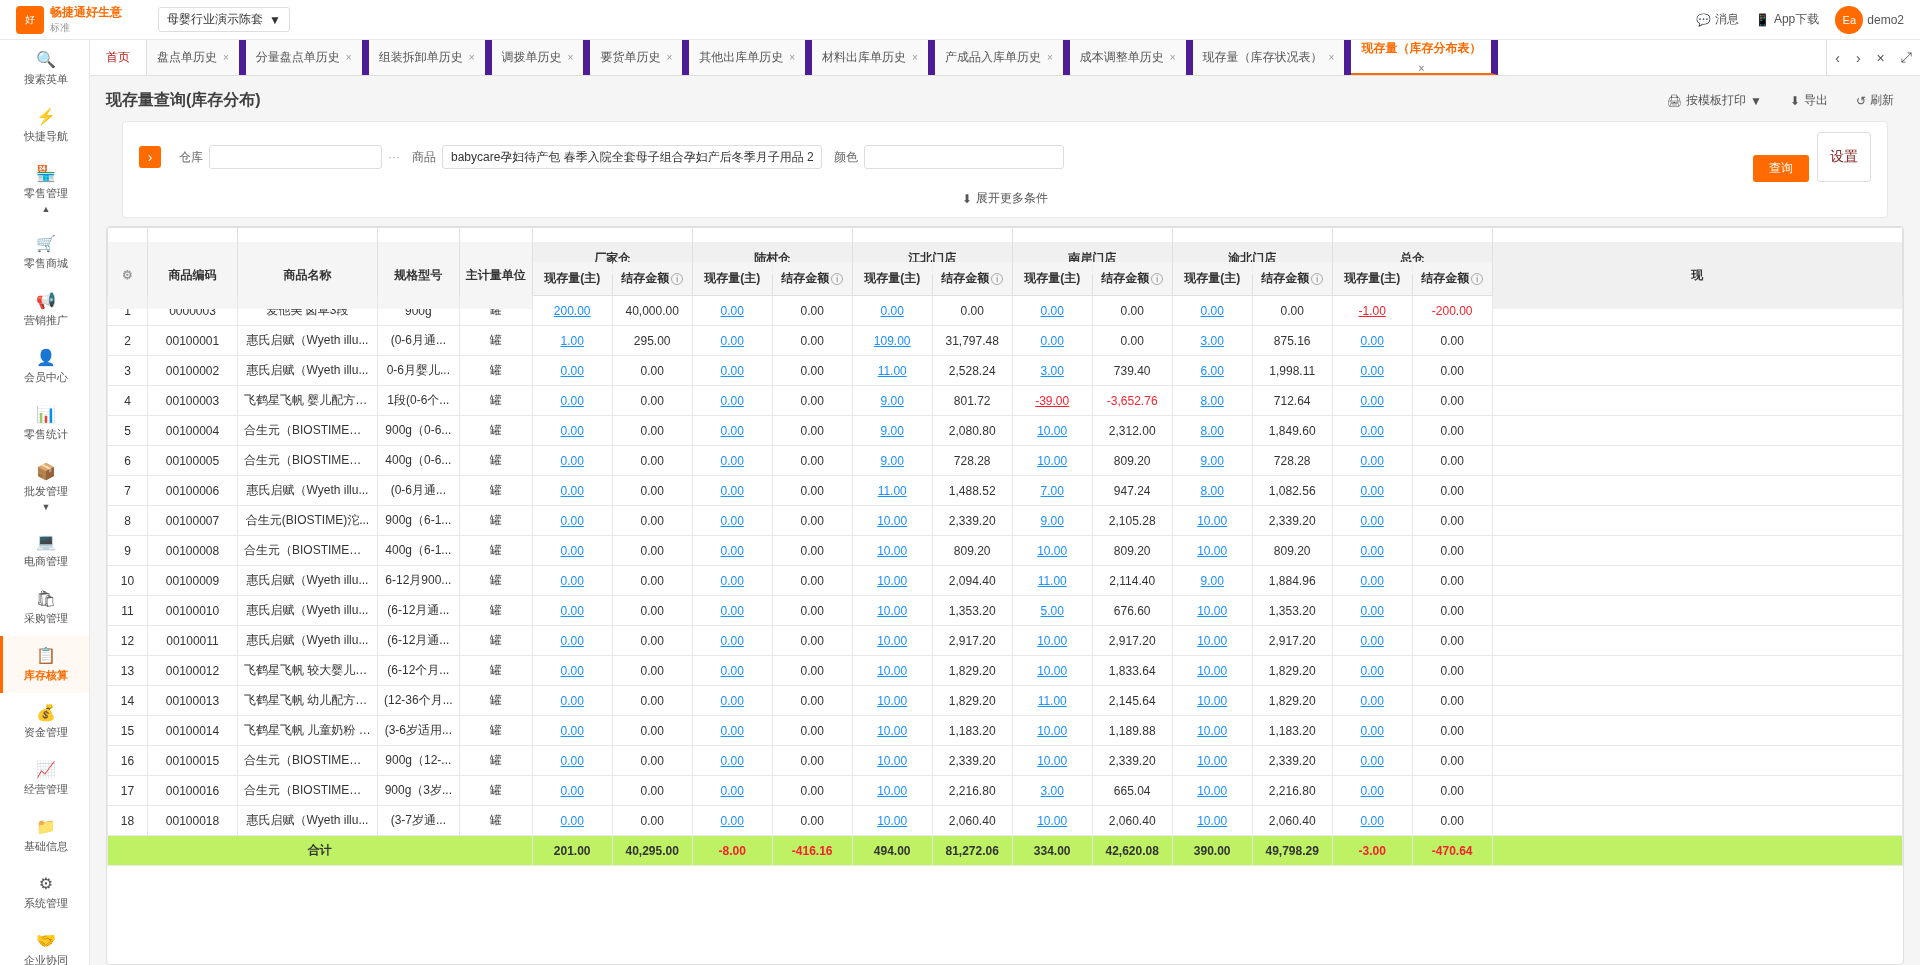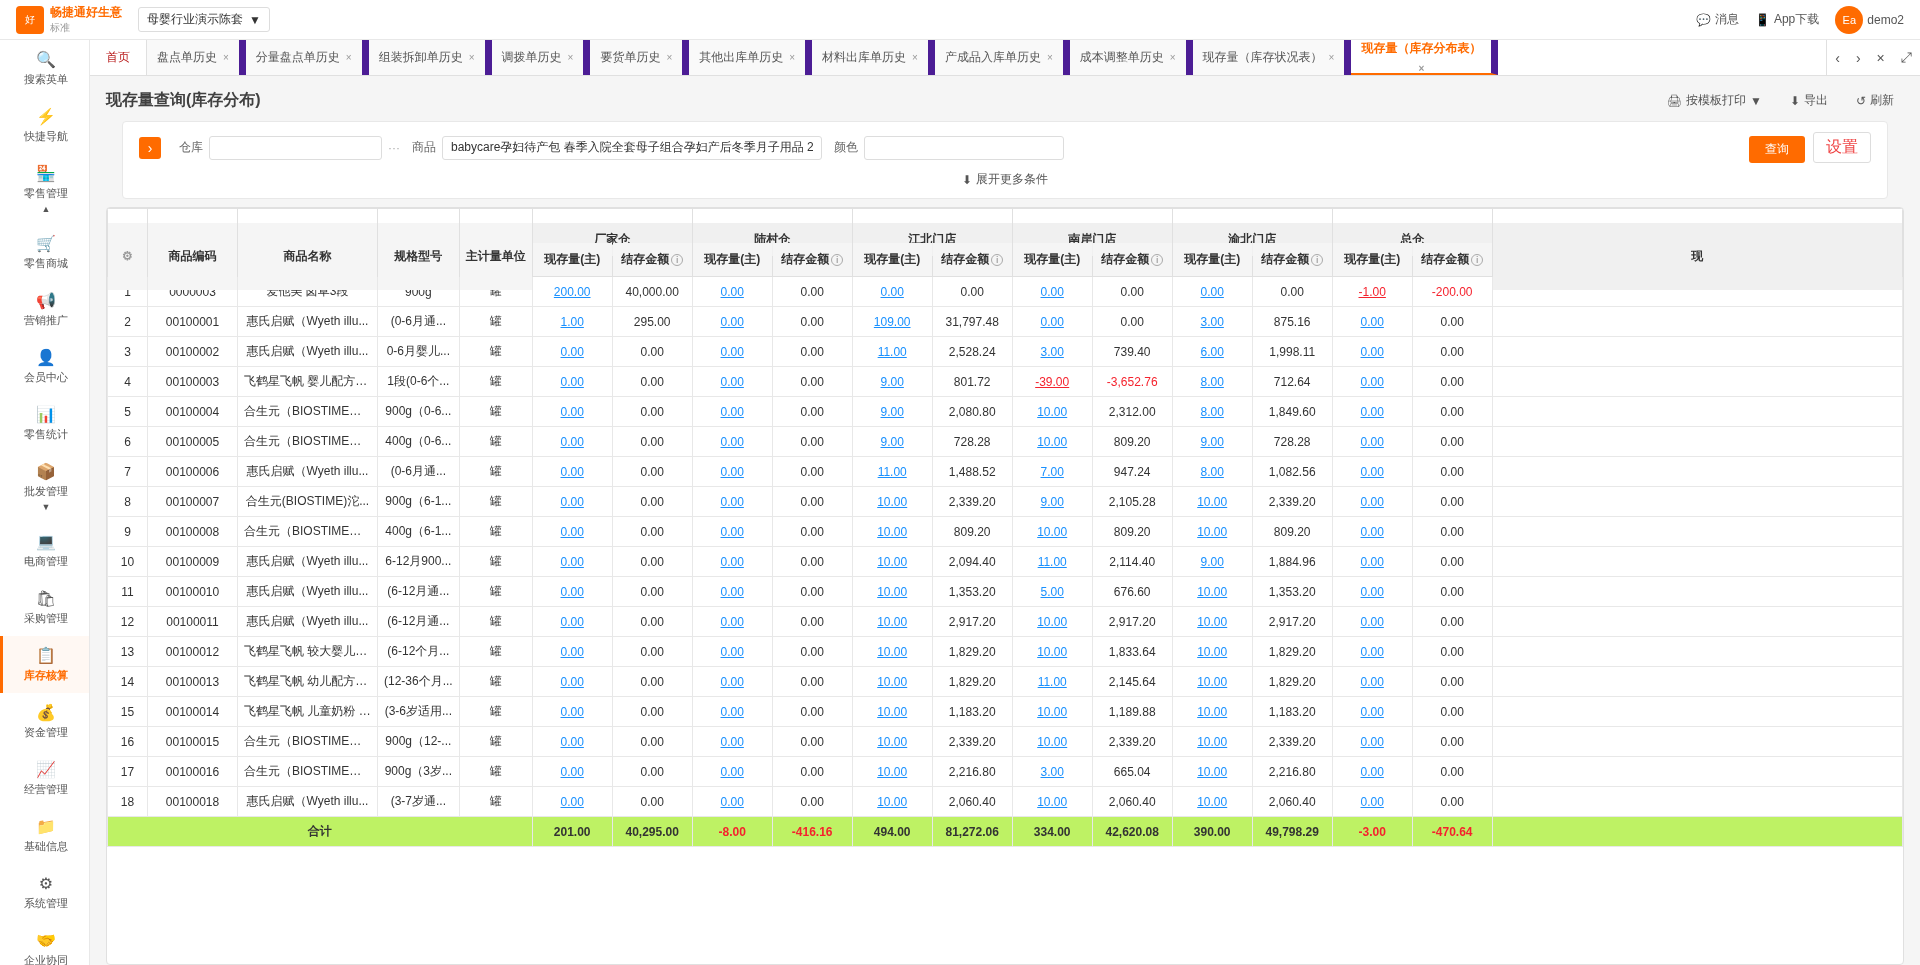--- a/index.html
+++ b/index.html
@@ -52,21 +52,21 @@
     
     .filter-area { background: #fff; padding: 10px 16px; margin: 0 16px; border-radius: 4px; border: 1px solid #e8e8e8; }
     .filter-row { display: flex; align-items: center; gap: 12px; flex-wrap: wrap; }
     .filter-item { display: flex; align-items: center; gap: 6px; }
     .filter-label { color: #666; font-size: 12px; white-space: nowrap; }
     .filter-input { border: 1px solid #ddd; border-radius: 3px; padding: 4px 8px; font-size: 12px; color: #333; min-width: 80px; background: #fff; }
     .filter-input-wide { min-width: 380px; }
     .filter-input-color { min-width: 200px; }
     .filter-expand { color: #555; font-size: 12px; cursor: pointer; display: flex; align-items: center; gap: 4px; }
     .btn-query { background: #ff6b00; color: #fff; border: none; padding: 5px 16px; border-radius: 3px; cursor: pointer; font-size: 12px; }
-    .btn-setting { background: #fff; color: #ef4444; border: 1px solid #ddd; padding: 4px 12px; border-radius: 3px; cursor: pointer; font-size: 16px; }
+    .btn-setting { background: #fff; color: #7f1d1d; border: 1px solid #ddd; padding: 15px 12px; border-radius: 3px; cursor: pointer; font-size: 14px; }
     .filter-dots { color: #aaa; }
 
     
     .table-wrapper { flex: 1; overflow: auto; margin: 8px 16px 0; border: 1px solid #e0e0e0; border-radius: 4px; background: #fff; }
     .data-table { width: 100%; border-collapse: collapse; font-size: 12px; }
     .data-table th { background: #f5f5f5; color: #333; font-weight: bold; padding: 8px 6px; text-align: center; border: 1px solid #e0e0e0; white-space: nowrap; position: sticky; top: 14px; z-index: 2; }
     .data-table th.group-header { background: #f0f0f0; }
     .data-table td { padding: 6px 6px; text-align: center; border: 1px solid #e8e8e8; color: #333; white-space: nowrap; }
     .data-table tr.total-row td { background: #bef264; font-weight: bold; }
     .data-table .num-link { color: #1890ff; text-decoration: underline; cursor: pointer; }
@@ -95,21 +95,21 @@
 
   <div class="top-bar">
     <div class="top-bar-left">
       <div class="logo-area">
         <div class="logo-icon">好</div>
         <div>
           <div style="font-size:12px;font-weight:bold;color:#ff6b00;">畅捷通好生意</div>
           <div style="font-size:10px;color:#999;">标准</div>
         </div>
       </div>
-      <div style="margin-left:8px;display:flex;align-items:center;gap:6px;border:1px solid #ddd;border-radius:3px;padding:3px 8px;cursor:pointer;">
+      <div style="margin-left:28px;display:flex;align-items:center;gap:6px;border:1px solid #ddd;border-radius:3px;padding:3px 8px;cursor:pointer;">
         <span>母婴行业演示陈套</span>
         <span>▼</span>
       </div>
     </div>
     <div class="top-bar-right">
       <div class="top-bar-item">
         <span>💬</span>
         <span>消息</span>
       </div>
       <div class="top-bar-item">

